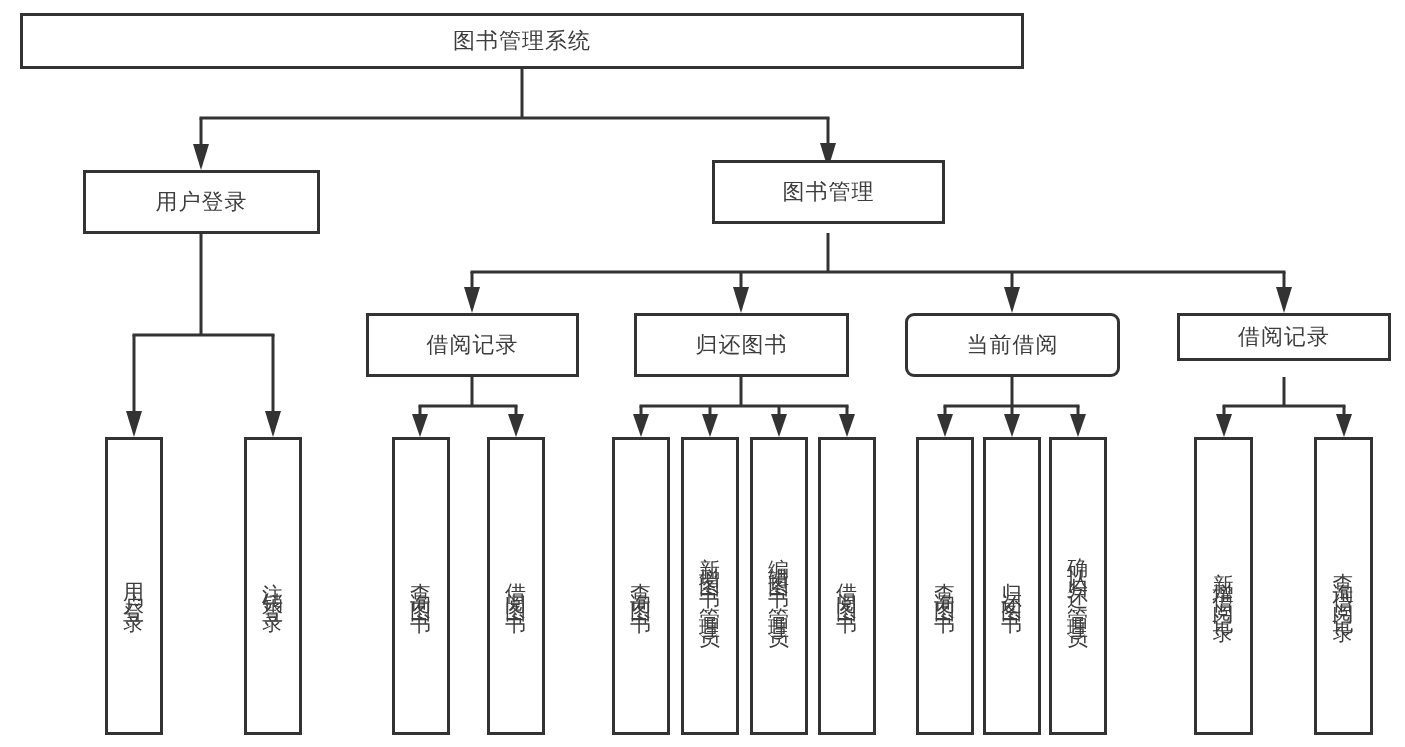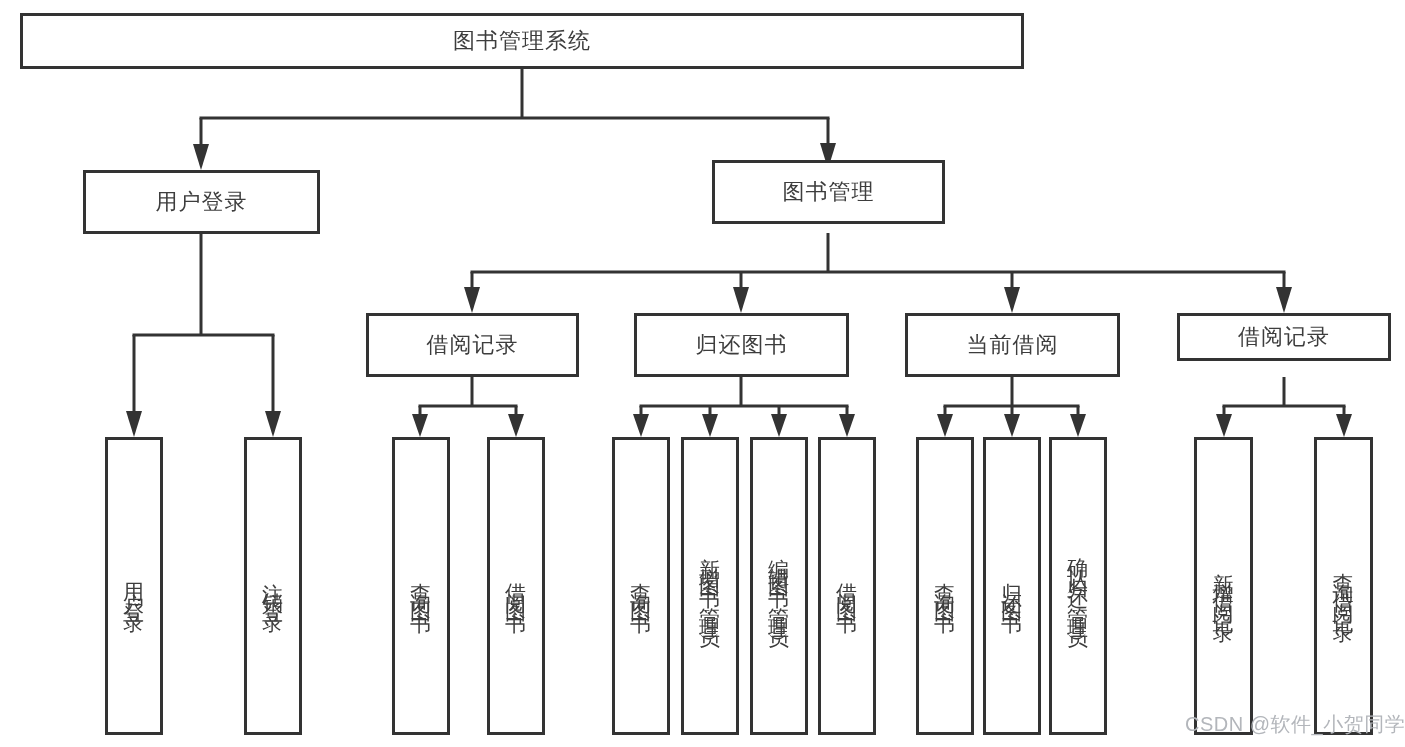--- a/index.html
+++ b/index.html
@@ -105,35 +105,34 @@
       <polygon points="1344,437 1336,414 1352,414" fill="#333333"></polygon>
     </svg>
 
   <div class="node h-node" style="left:20px; top:13px; width:1004px; height:56px;">图书管理系统</div>
 
   <div class="node h-node" style="left:83px; top:170px; width:237px; height:64px;">用户登录</div>
   <div class="node h-node" style="left:712px; top:160px; width:233px; height:64px;">图书管理</div>
 
   <div class="node h-node" style="left:366px; top:313px; width:213px; height:64px;">借阅记录</div>
   <div class="node h-node" style="left:634px; top:313px; width:215px; height:64px;">归还图书</div>
-  <div class="node h-node" style="left:905px; top:313px; width:215px; height:64px;">当前借阅</div>
+  <div class="node h-node" style="left:905px; top:313px; width:215px; height:64px;border-radius:9px;">当前借阅</div>
   <div class="node h-node" style="left:1177px; top:313px; width:214px; height:48px;">借阅记录</div>
 
   <div class="node v-node" style="left:105px; top:437px; width:58px; height:298px;">用户登录</div>
   <div class="node v-node" style="left:244px; top:437px; width:58px; height:298px;">注销登录</div>
 
   <div class="node v-node" style="left:392px; top:437px; width:58px; height:298px;">查询图书</div>
   <div class="node v-node" style="left:487px; top:437px; width:58px; height:298px;">借阅图书</div>
 
   <div class="node v-node" style="left:612px; top:437px; width:58px; height:298px;">查询图书</div>
   <div class="node v-node" style="left:681px; top:437px; width:58px; height:298px;">新增图书（管理员）</div>
   <div class="node v-node" style="left:750px; top:437px; width:58px; height:298px;">编辑图书（管理员）</div>
   <div class="node v-node" style="left:818px; top:437px; width:58px; height:298px;">借阅图书</div>
 
   <div class="node v-node" style="left:916px; top:437px; width:58px; height:298px;">查询图书</div>
   <div class="node v-node" style="left:983px; top:437px; width:58px; height:298px;">归还图书</div>
   <div class="node v-node" style="left:1049px; top:437px; width:58px; height:298px;">确认归还（管理员）</div>
 
   <div class="node v-node" style="left:1194px; top:437px; width:59px; height:298px;">新增借阅记录</div>
   <div class="node v-node" style="left:1314px; top:437px; width:59px; height:298px;">查询借阅记录</div>
 
-  <div id="watermark">CSDN @软件_小贺同学</div>
 </div>
 
 </body></html>

